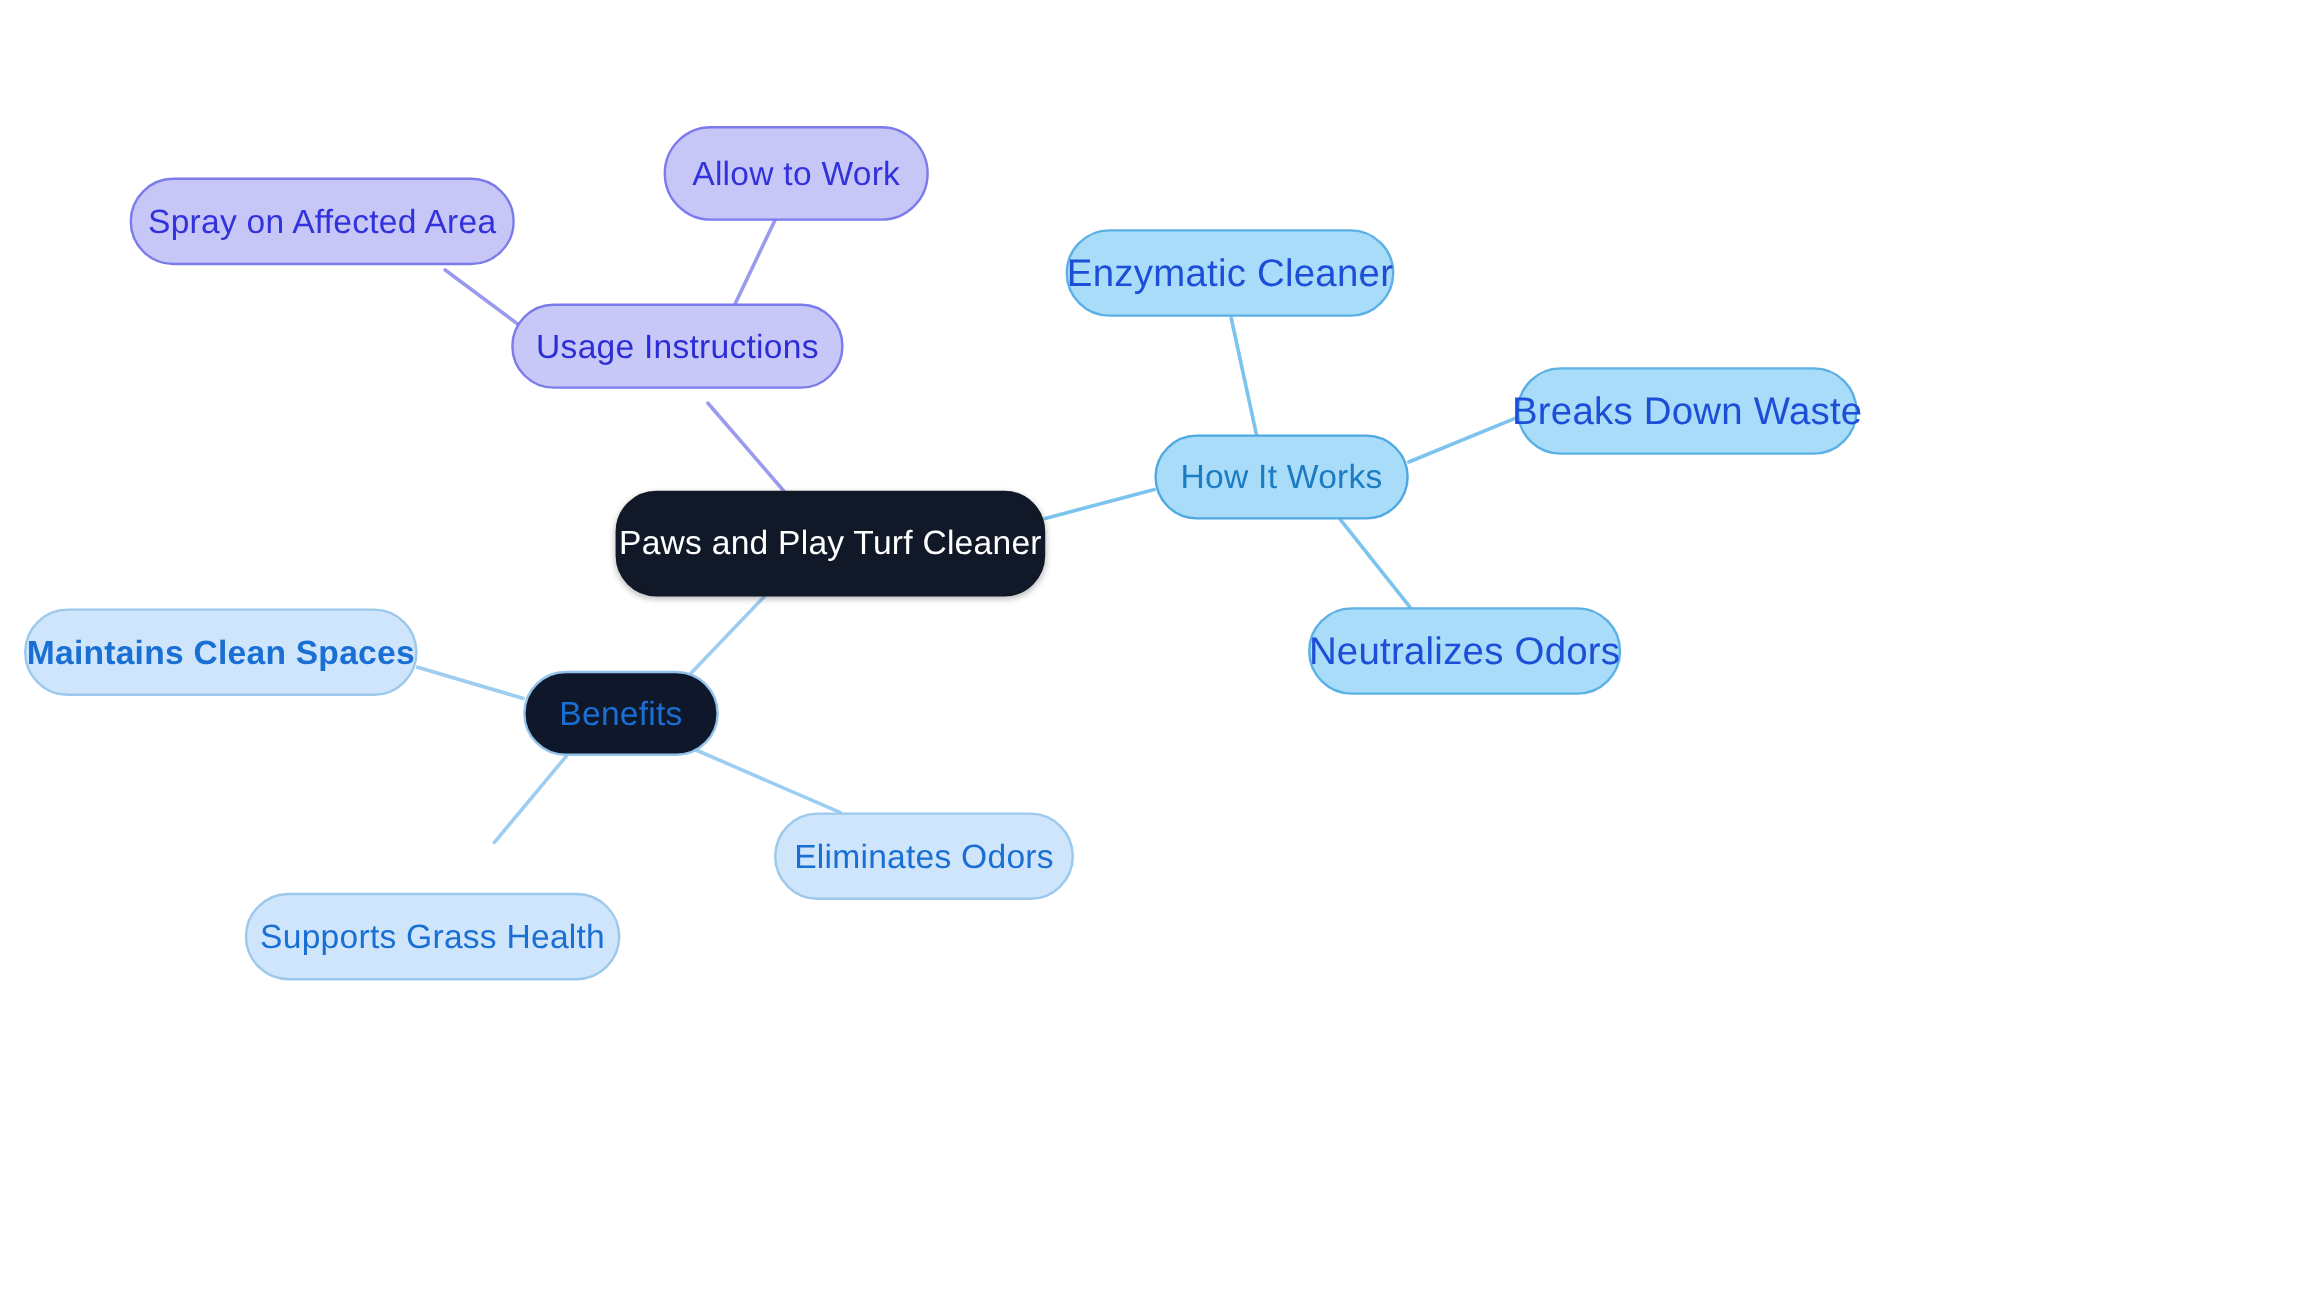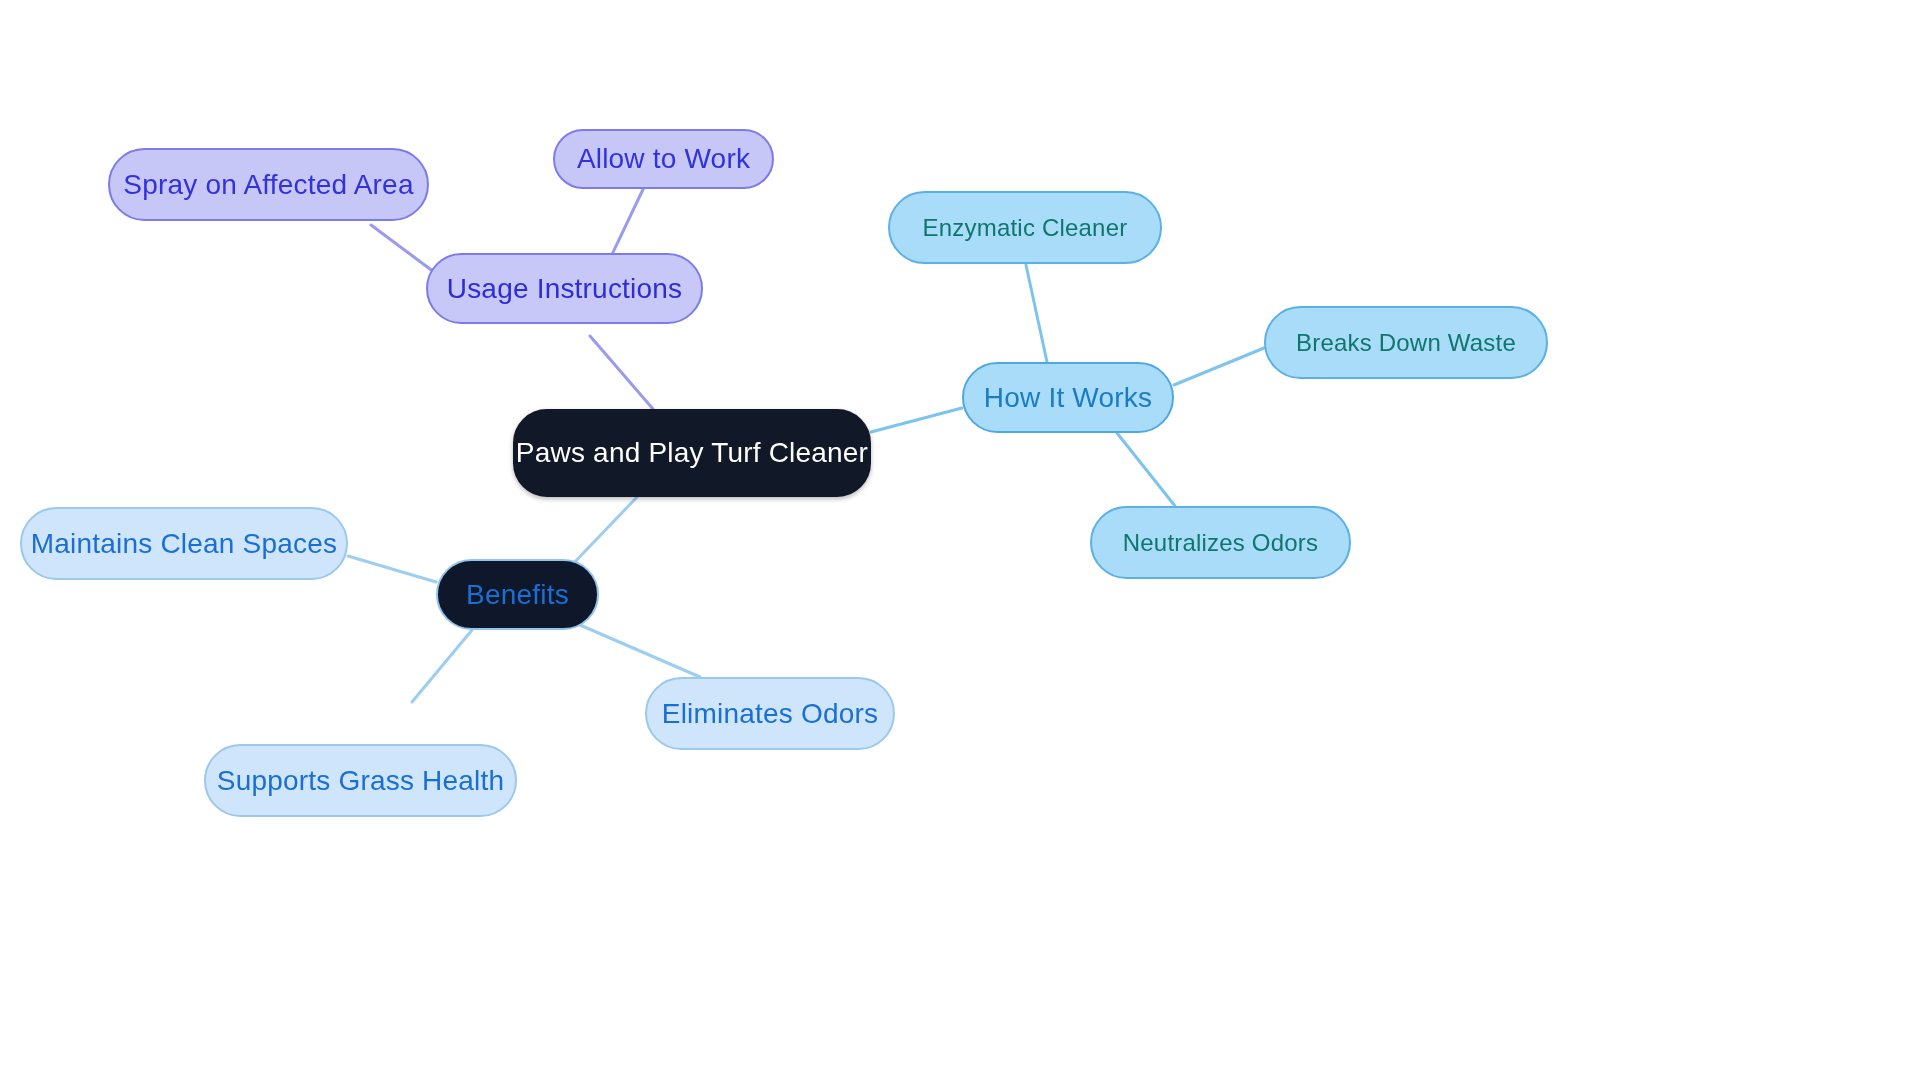--- a/index.html
+++ b/index.html
@@ -63,22 +63,22 @@
   }
   .node-branch-blue {
     background: #a9dcf8;
     border-color: #4ea8e2;
     color: #1b7cc4;
     font-size: 28px;
   }
   .node-leaf-blue {
     background: #a9dcf8;
     border-color: #5bb0e6;
-    color: #0f766e;
-    font-size: 24px;
+    color: #1d4ed8;
+    font-size: 32px;
   }
   .node-branch-paleblue {
     background: #0f172a;
     border-color: #93c2ea;
     color: #1a6fd4;
     font-size: 28px;
   }
   .node-leaf-paleblue {
     background: #cfe5fb;
     border-color: #9cc8ec;
@@ -105,39 +105,39 @@
     </svg>
 <div class="node node-root" style="left: 513px; top: 409px; width: 358px; height: 88px;">
       <span>Paws and Play Turf Cleaner</span>
     </div>
     <div class="node node-branch-purple" style="left: 426px; top: 253px; width: 277px; height: 71px;">
       <span>Usage Instructions</span>
     </div>
     <div class="node node-leaf-purple" style="left: 108px; top: 148px; width: 321px; height: 73px;">
       <span>Spray on Affected Area</span>
     </div>
-    <div class="node node-leaf-purple" style="left: 553px; top: 105px; width: 221px; height: 60px; margin-top: 24px;">
+    <div class="node node-leaf-purple" style="left: 553px; top: 105px; width: 221px; height: 79px;">
       <span>Allow to Work</span>
     </div>
     <div class="node node-branch-blue" style="left: 962px; top: 362px; width: 212px; height: 71px;">
       <span>How It Works</span>
     </div>
     <div class="node node-leaf-blue" style="left: 888px; top: 191px; width: 274px; height: 73px;">
       <span>Enzymatic Cleaner</span>
     </div>
     <div class="node node-leaf-blue" style="left: 1264px; top: 306px; width: 284px; height: 73px;">
       <span>Breaks Down Waste</span>
     </div>
     <div class="node node-leaf-blue" style="left: 1090px; top: 506px; width: 261px; height: 73px;">
       <span>Neutralizes Odors</span>
     </div>
     <div class="node node-branch-paleblue" style="left: 436px; top: 559px; width: 163px; height: 71px;">
       <span>Benefits</span>
     </div>
-    <div class="node node-leaf-paleblue" style="left: 20px; top: 507px; width: 328px; height: 73px;">
+    <div class="node node-leaf-paleblue" style="left: 20px; top: 507px; width: 328px; height: 73px; font-weight: bold;">
       <span>Maintains Clean Spaces</span>
     </div>
     <div class="node node-leaf-paleblue" style="left: 204px; top: 702px; width: 313px; height: 73px; margin-top: 42px;">
       <span>Supports Grass Health</span>
     </div>
     <div class="node node-leaf-paleblue" style="left: 645px; top: 677px; width: 250px; height: 73px;">
       <span>Eliminates Odors</span>
     </div>
   </div>
 

